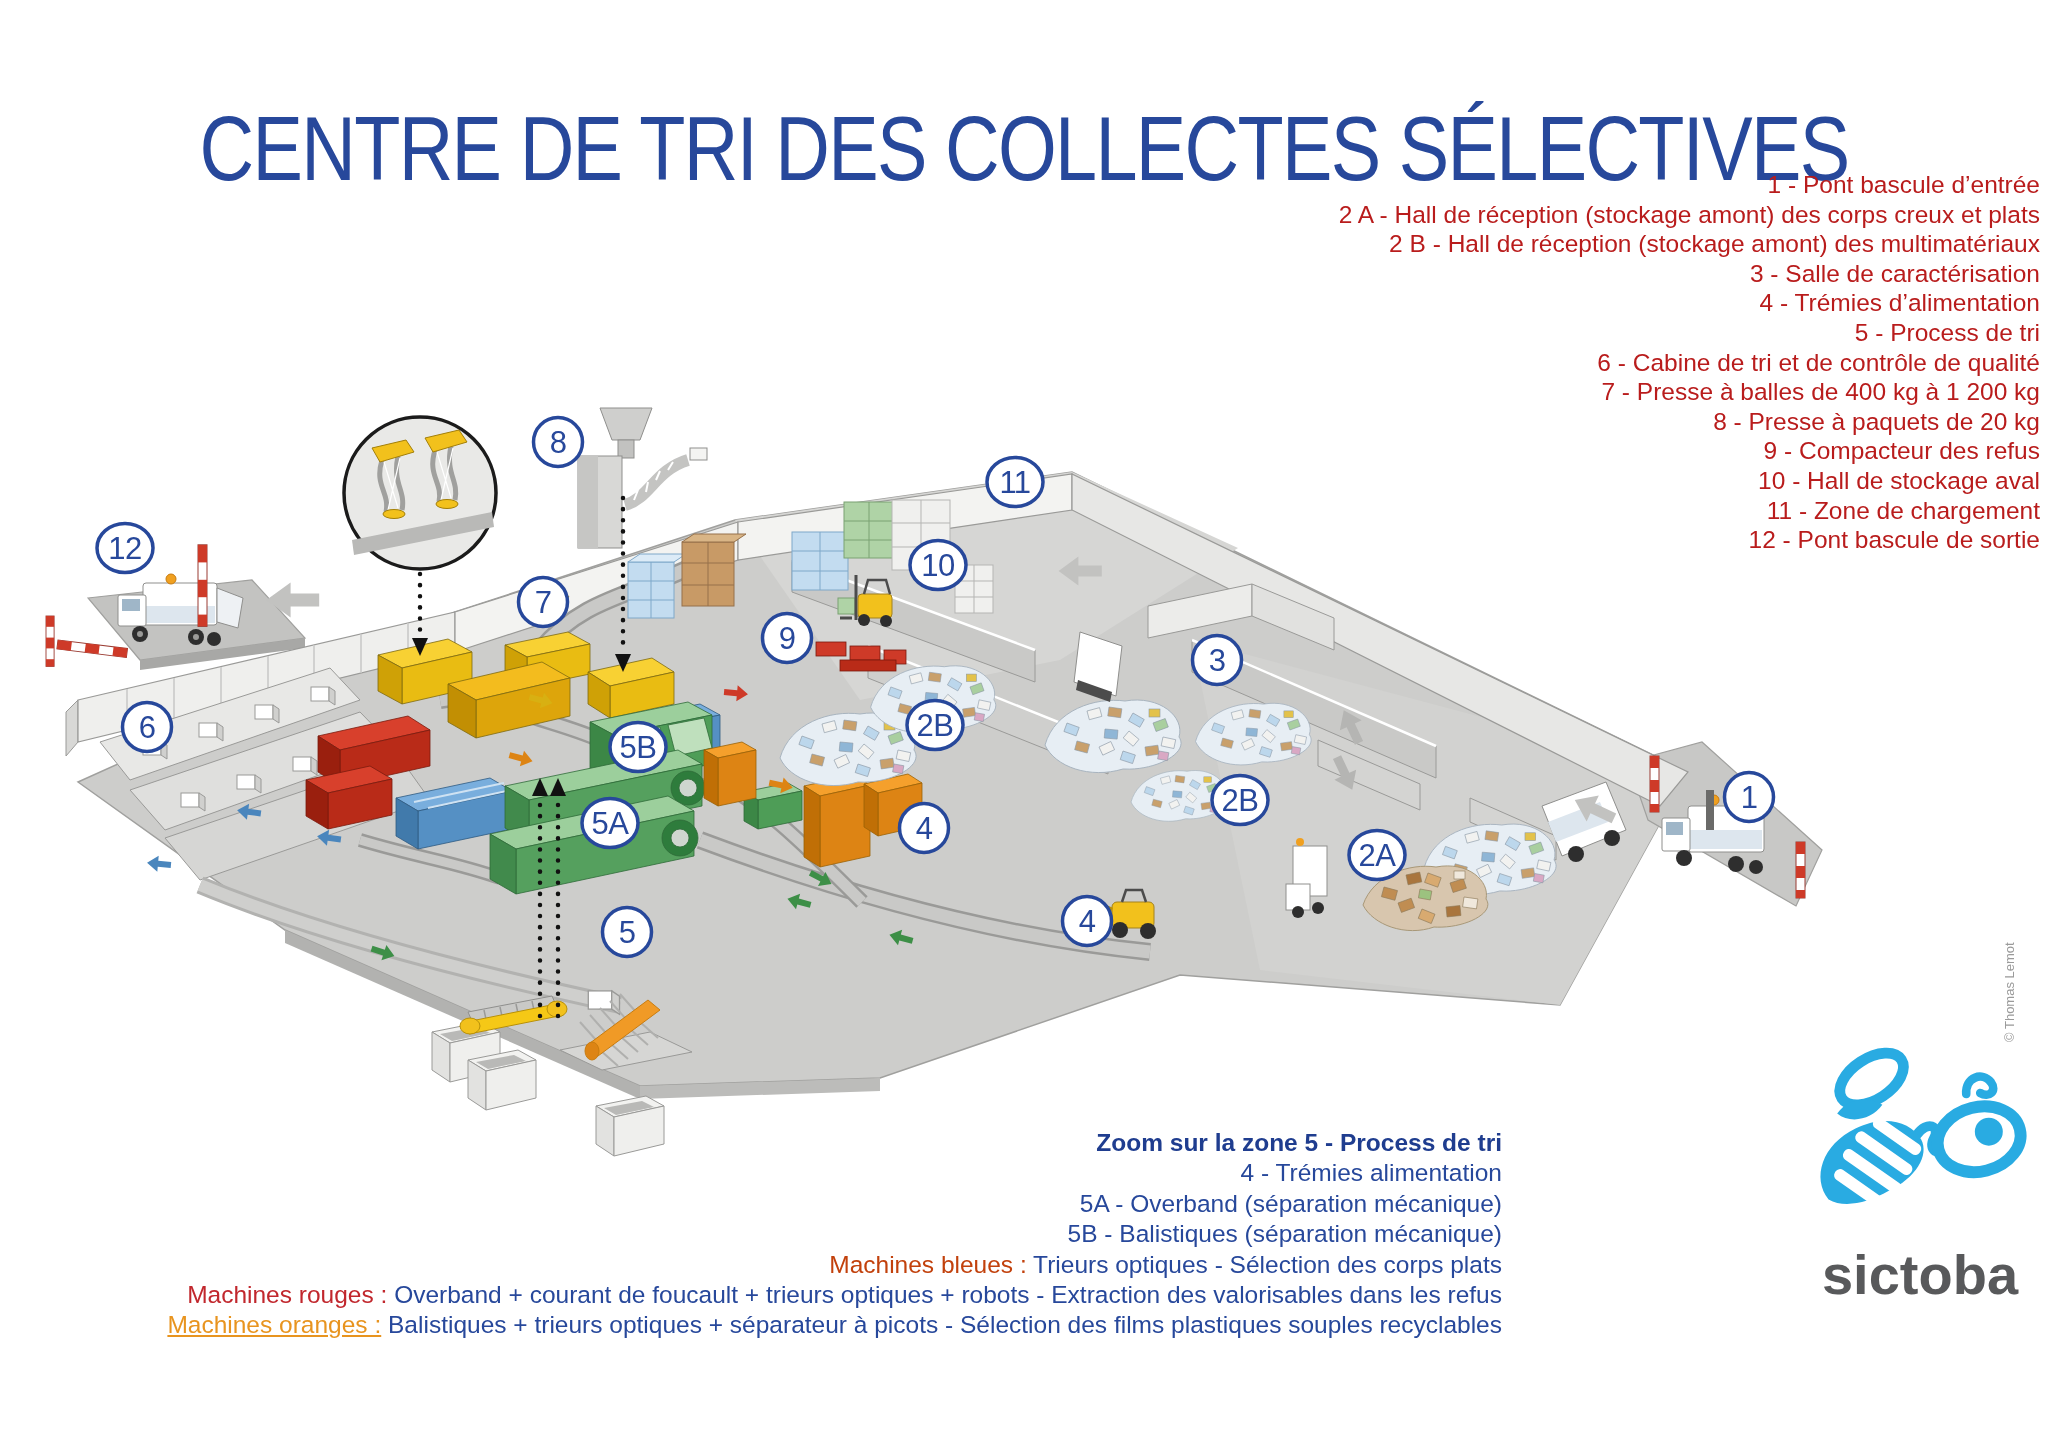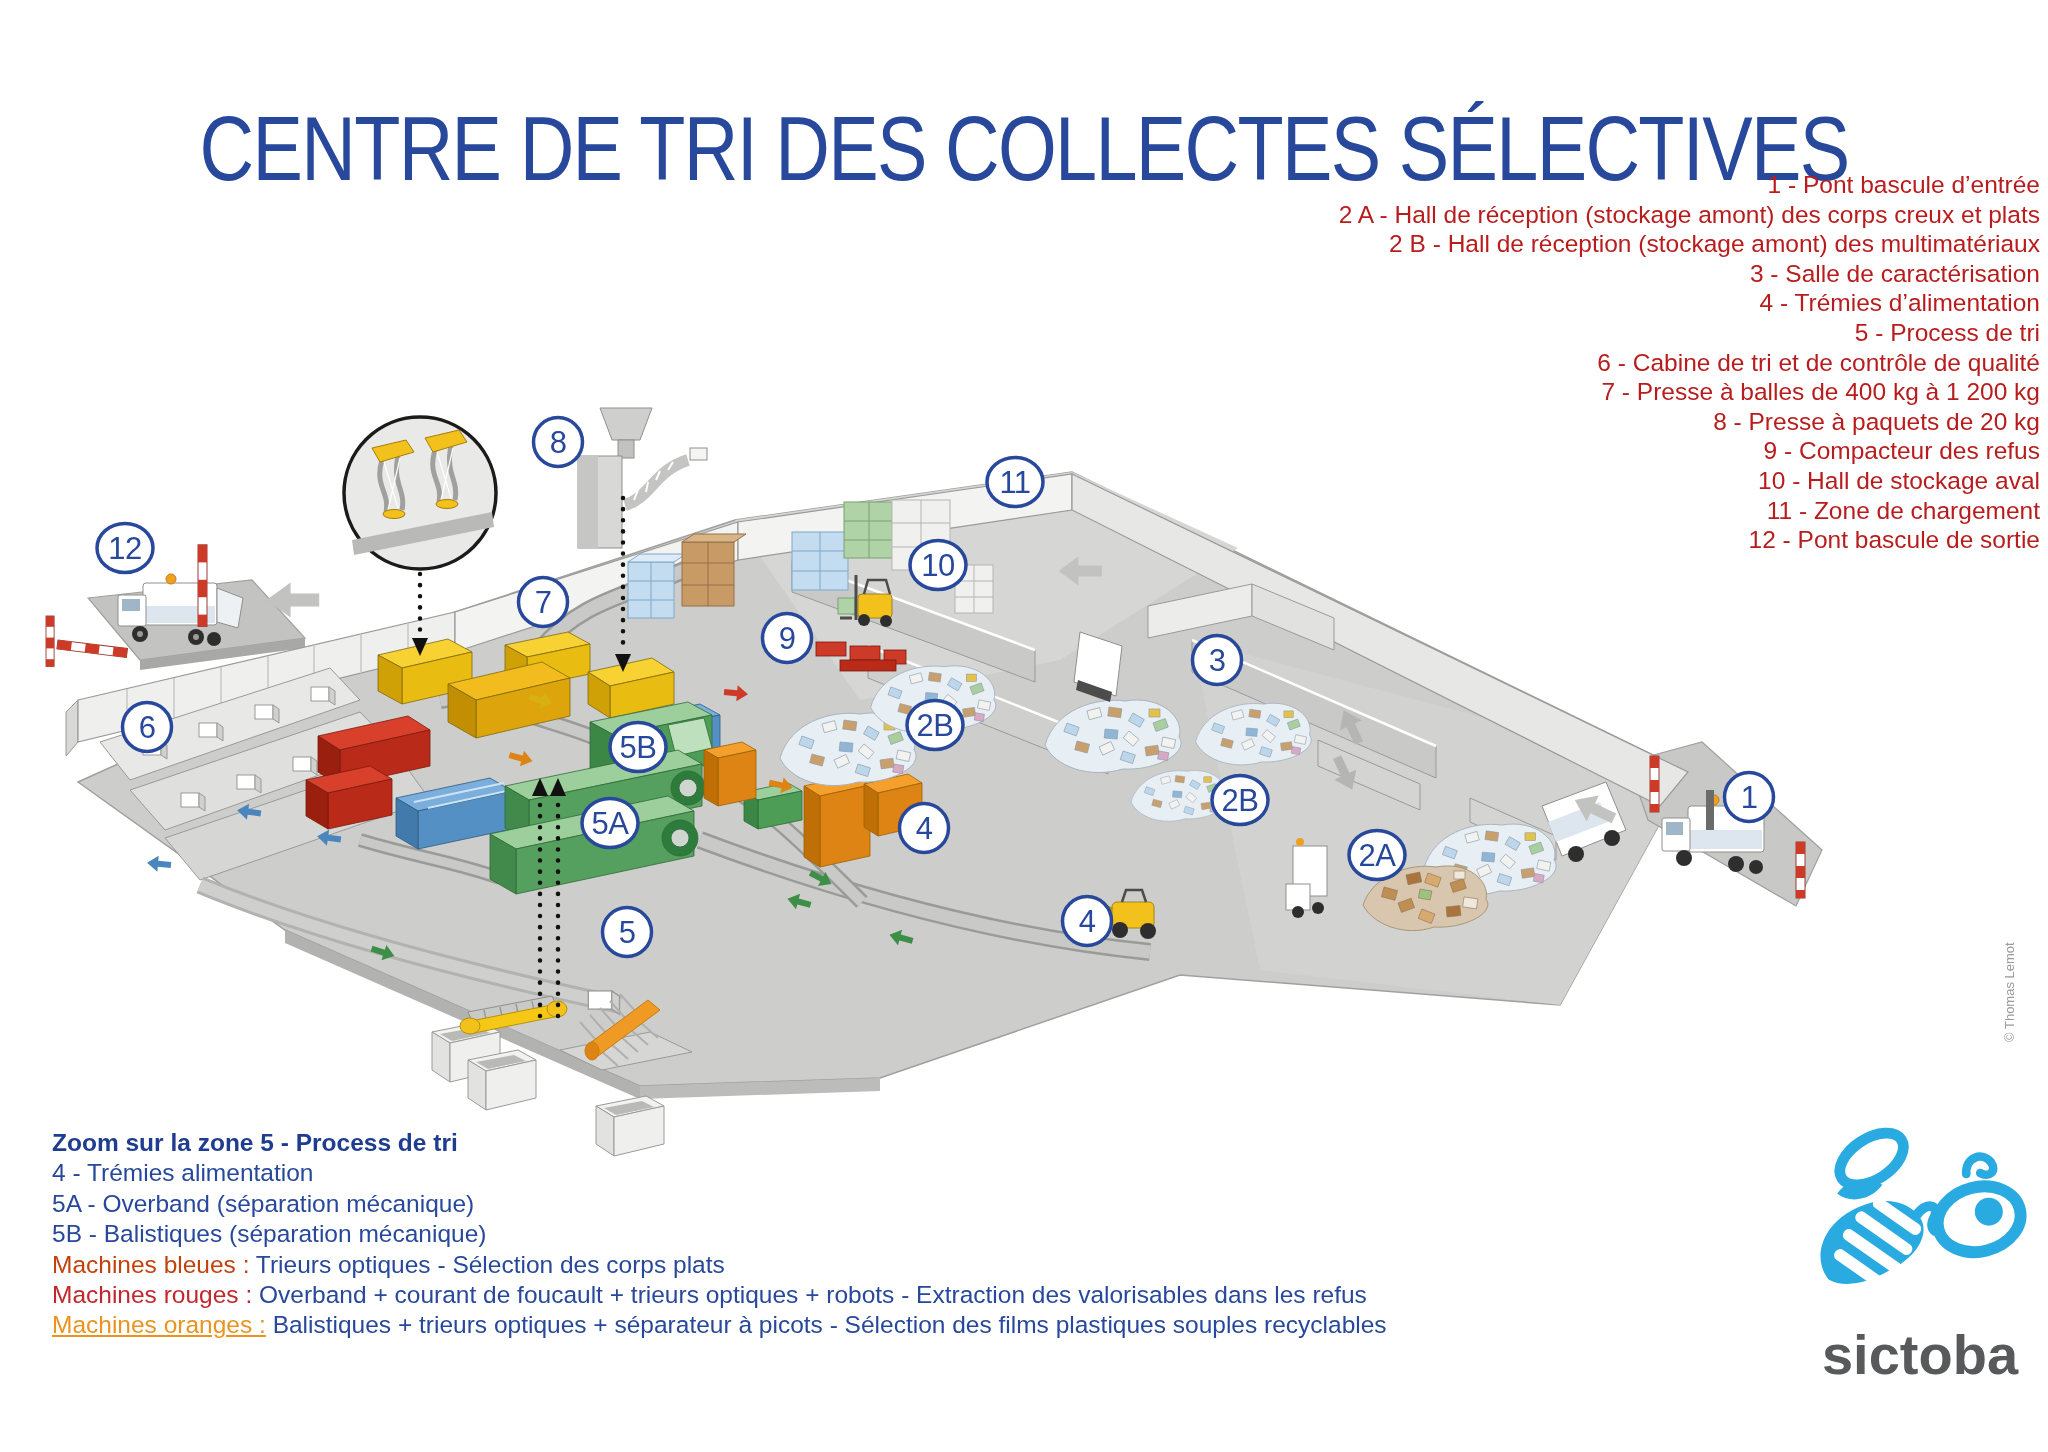--- a/index.html
+++ b/index.html
@@ -5,28 +5,28 @@
   html,body{margin:0;padding:0;background:#fff;}
   #page{position:relative;width:2048px;height:1452px;background:#fff;overflow:hidden;
         font-family:"Liberation Sans","DejaVu Sans",sans-serif;}
   #main-title{position:absolute;top:38px;left:0;width:2048px;text-align:center;
     font-size:90px;font-weight:400;color:#27489B;letter-spacing:-2px;
     transform:scaleX(.84);transform-origin:50% 50%;white-space:nowrap;}
   #legend-right{position:absolute;left:1280px;top:170px;width:760px;
     font-size:24.5px;line-height:29.6px;color:#b91c1c;text-align:right;}
   #legend-right div{white-space:nowrap;}
   #zone5{position:absolute;left:52px;top:1128px;width:1450px;
-    font-size:24.5px;line-height:30.4px;color:#27489B;}
+    font-size:24.5px;line-height:30.4px;color:#27489B;text-align:right;}
   #zone5 .z5-title{font-weight:bold;color:#1F3D8F;}
   #zone5 div{white-space:nowrap;}
   .mlabel{font-weight:400;}
   .m0 .mlabel{color:#c2410c;margin-top:14px;} .m1 .mlabel{color:#E5C01A;}
   .m2 .mlabel{color:#C1272D;} .m3 .mlabel{color:#E8941F;text-decoration:underline;}
   #diagram{position:absolute;left:0;top:0;width:2048px;height:1452px;}
-  #logo{position:absolute;left:1800px;top:1116px;width:240px;text-align:center;}
+  #logo{position:absolute;left:1800px;top:1036px;width:240px;text-align:center;}
   #logo-text{margin-top:2px;font-size:56px;font-weight:bold;color:#58595B;letter-spacing:0px;}
   #credit{position:absolute;left:2002px;top:1042px;width:120px;font-size:13px;color:#9a9a9a;
     transform:rotate(-90deg);transform-origin:left top;white-space:nowrap;}
   svg text.badge{font-family:"Liberation Sans","DejaVu Sans",sans-serif;}
 </style>
 </head>
 <body>
 
 <div id="page">
 

